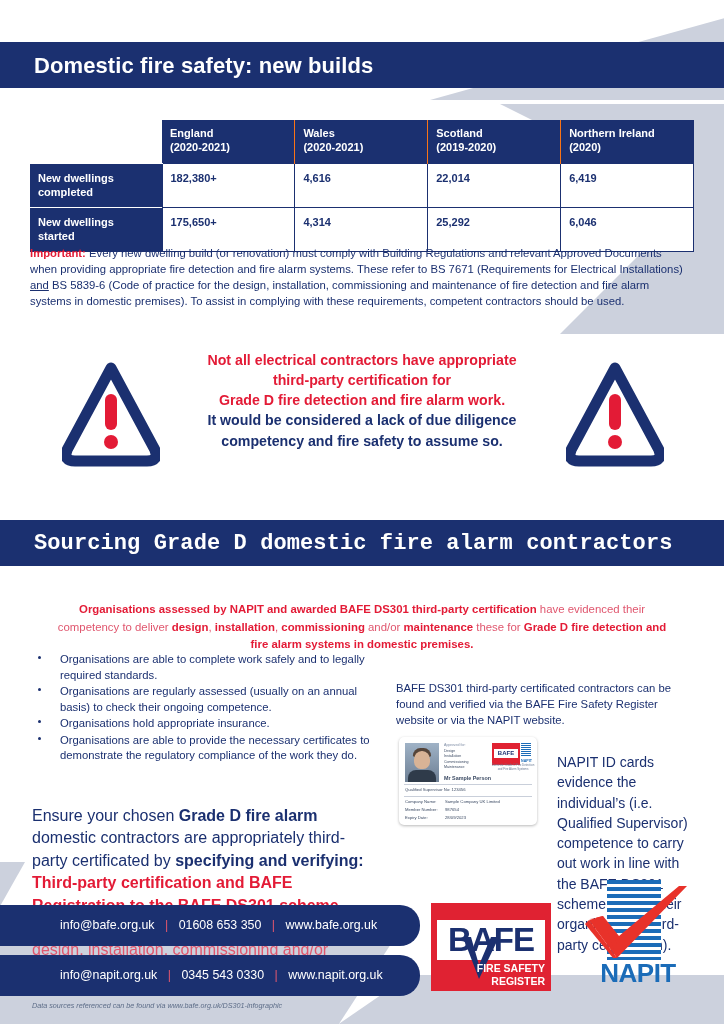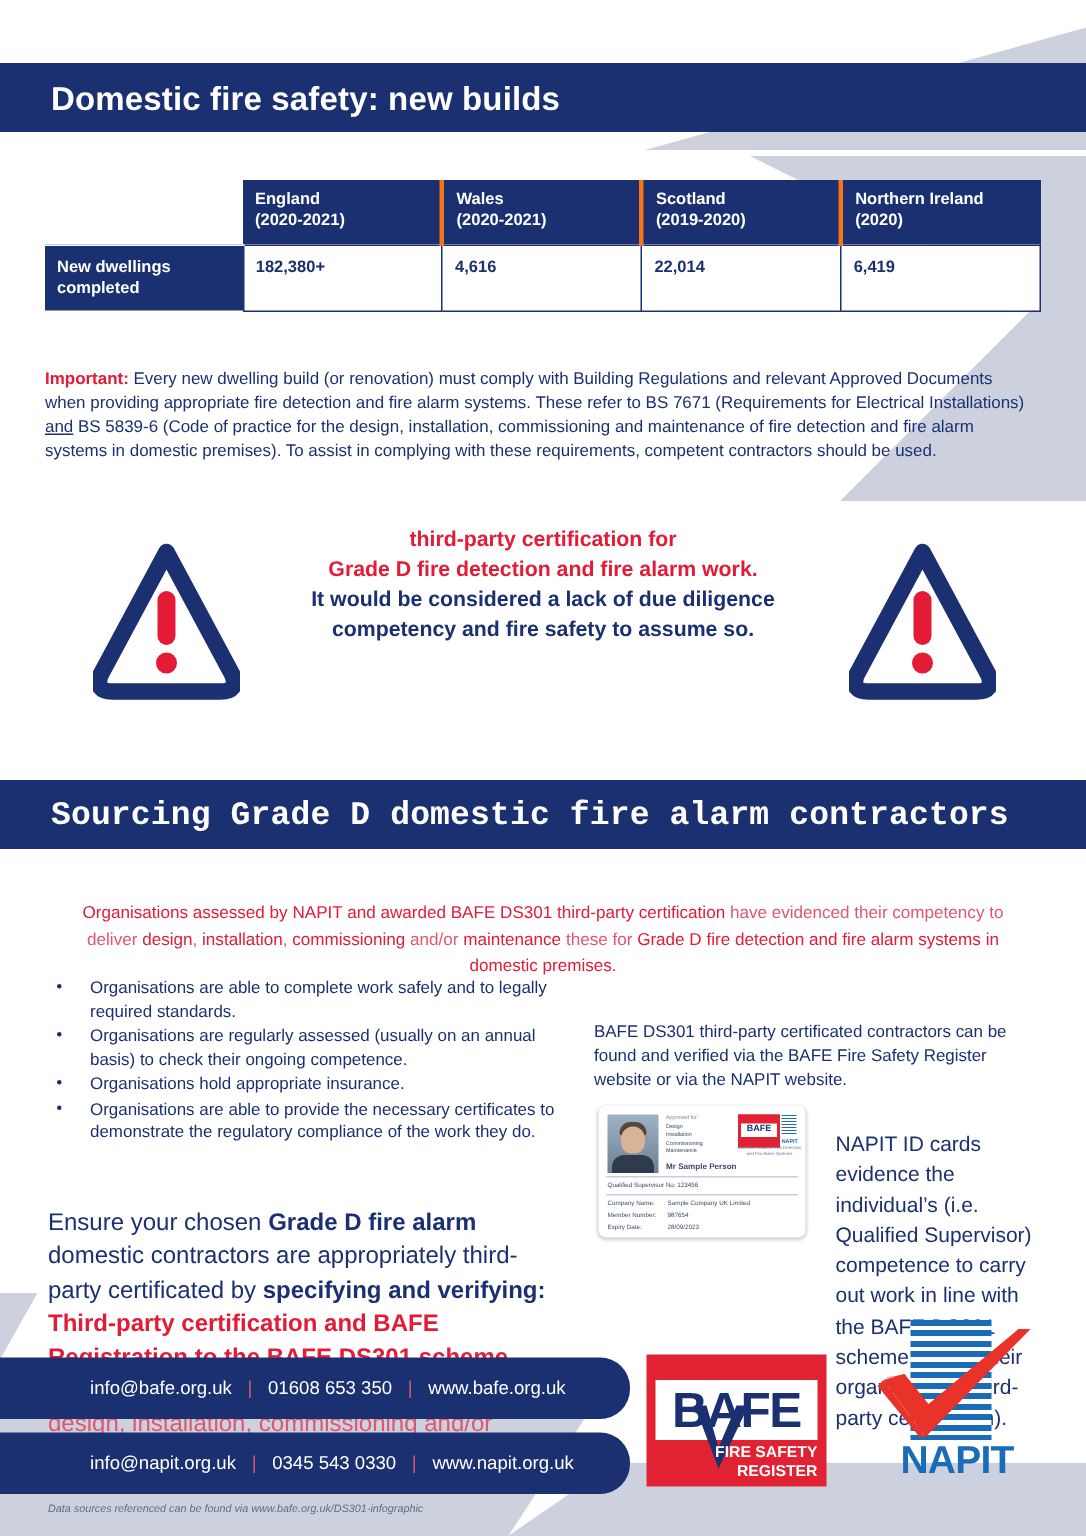--- a/index.html
+++ b/index.html
@@ -40,21 +40,21 @@
   #bar-mid h1{padding:13px 0 0 34px;font-family:Liberation Mono, monospace;}
 
   
   .table-wrap{position:absolute;top:120px;left:30px;width:664px;}
   table{border-collapse:collapse;width:664px;table-layout:fixed;}
   table td,table th{vertical-align:top;text-align:left;}
   th.corner{width:130px;background:transparent;border:none;}
   th.hcell{
     background:#1b3070;color:#fff;font-size:11px;font-weight:bold;
     padding:7px 8px 8px 8px;line-height:1.25;
-    border-right:3px solid #f97316;
+    border-right:1px solid #f97316;
   }
   th.hcell:last-child{border-right:none;}
   td.rowlabel{
     background:#1b3070;color:#fff;font-size:11px;font-weight:bold;
     padding:7px 8px 8px 8px;line-height:1.3;width:130px;
     border-top:1px solid #ffffff;
   }
   td.val{
     background:#ffffff;color:#1b3070;font-size:11px;font-weight:bold;
     padding:7px 8px 8px 8px;line-height:1.3;
@@ -79,21 +79,21 @@
   .warn-text .navy{color:#1b3070;display:block;}
   .tri{position:absolute;top:12px;width:98px;height:105px;}
   .tri.left{left:62px;}
   .tri.right{left:566px;}
 
   
   .intro{
     position:absolute;top:590px;left:52px;width:620px;
     text-align:center;color:#e0566e;font-size:11.4px;line-height:1.52;
   }
-  .intro b{color:#e31b36;font-weight:normal;}
+  .intro b{color:#e31b36;font-weight:bold;}
 
   
   .bullets{
     position:absolute;top:652px;left:32px;width:340px;
     color:#1b3070;font-size:11.3px;line-height:1.38;
   }
   .bullets ul{margin:0;padding:0;list-style:none;}
   .bullets li{position:relative;padding-left:28px;margin-bottom:1px;}
   .bullets li .dot{
     position:absolute;left:6px;top:4px;width:3px;height:3px;
@@ -270,33 +270,41 @@
         </tr>
       </thead>
       <tbody>
         <tr>
           <td class="rowlabel">New dwellings completed</td>
           <td class="val">182,380+</td>
           <td class="val">4,616</td>
           <td class="val">22,014</td>
           <td class="val">6,419</td>
         </tr>
+        <tr>
+          <td class="rowlabel">New dwellings started</td>
+          <td class="val">175,650+</td>
+          <td class="val">4,314</td>
+          <td class="val">25,292</td>
+          <td class="val">6,046</td>
+        </tr>
       </tbody>
     </table>
   </div>
 
   <p class="important"><span class="lbl">Important:</span><span> Every new dwelling build (or renovation) must comply with Building Regulations and relevant Approved Documents when providing appropriate fire detection and fire alarm systems. These refer to BS 7671 (Requirements for Electrical Installations) </span><u>and</u><span> BS 5839-6 (Code of practice for the design, installation, commissioning and maintenance of fire detection and fire alarm systems in domestic premises). To assist in complying with these requirements, competent contractors should be used.</span></p>
 
   <div class="warn">
     <svg class="tri left" viewBox="0 0 98 105">
       <path d="M49 6 L93 88 Q97 99 85 99 L13 99 Q1 99 5 88 Z" fill="none" stroke="#1b3070" stroke-width="11" stroke-linejoin="round"></path>
       <rect x="43" y="32" width="12" height="36" rx="6" fill="#e31b36"></rect>
       <circle cx="49" cy="80" r="7" fill="#e31b36"></circle>
     </svg>
     <div class="warn-text">
+      <span class="red">Not all electrical contractors have appropriate</span>
       <span class="red">third-party certification for</span>
       <span class="red">Grade D fire detection and fire alarm work.</span>
       <span class="navy">It would be considered a lack of due diligence</span>
       <span class="navy">competency and fire safety to assume so.</span>
     </div>
     <svg class="tri right" viewBox="0 0 98 105">
       <path d="M49 6 L93 88 Q97 99 85 99 L13 99 Q1 99 5 88 Z" fill="none" stroke="#1b3070" stroke-width="11" stroke-linejoin="round"></path>
       <rect x="43" y="32" width="12" height="36" rx="6" fill="#e31b36"></rect>
       <circle cx="49" cy="80" r="7" fill="#e31b36"></circle>
     </svg>

